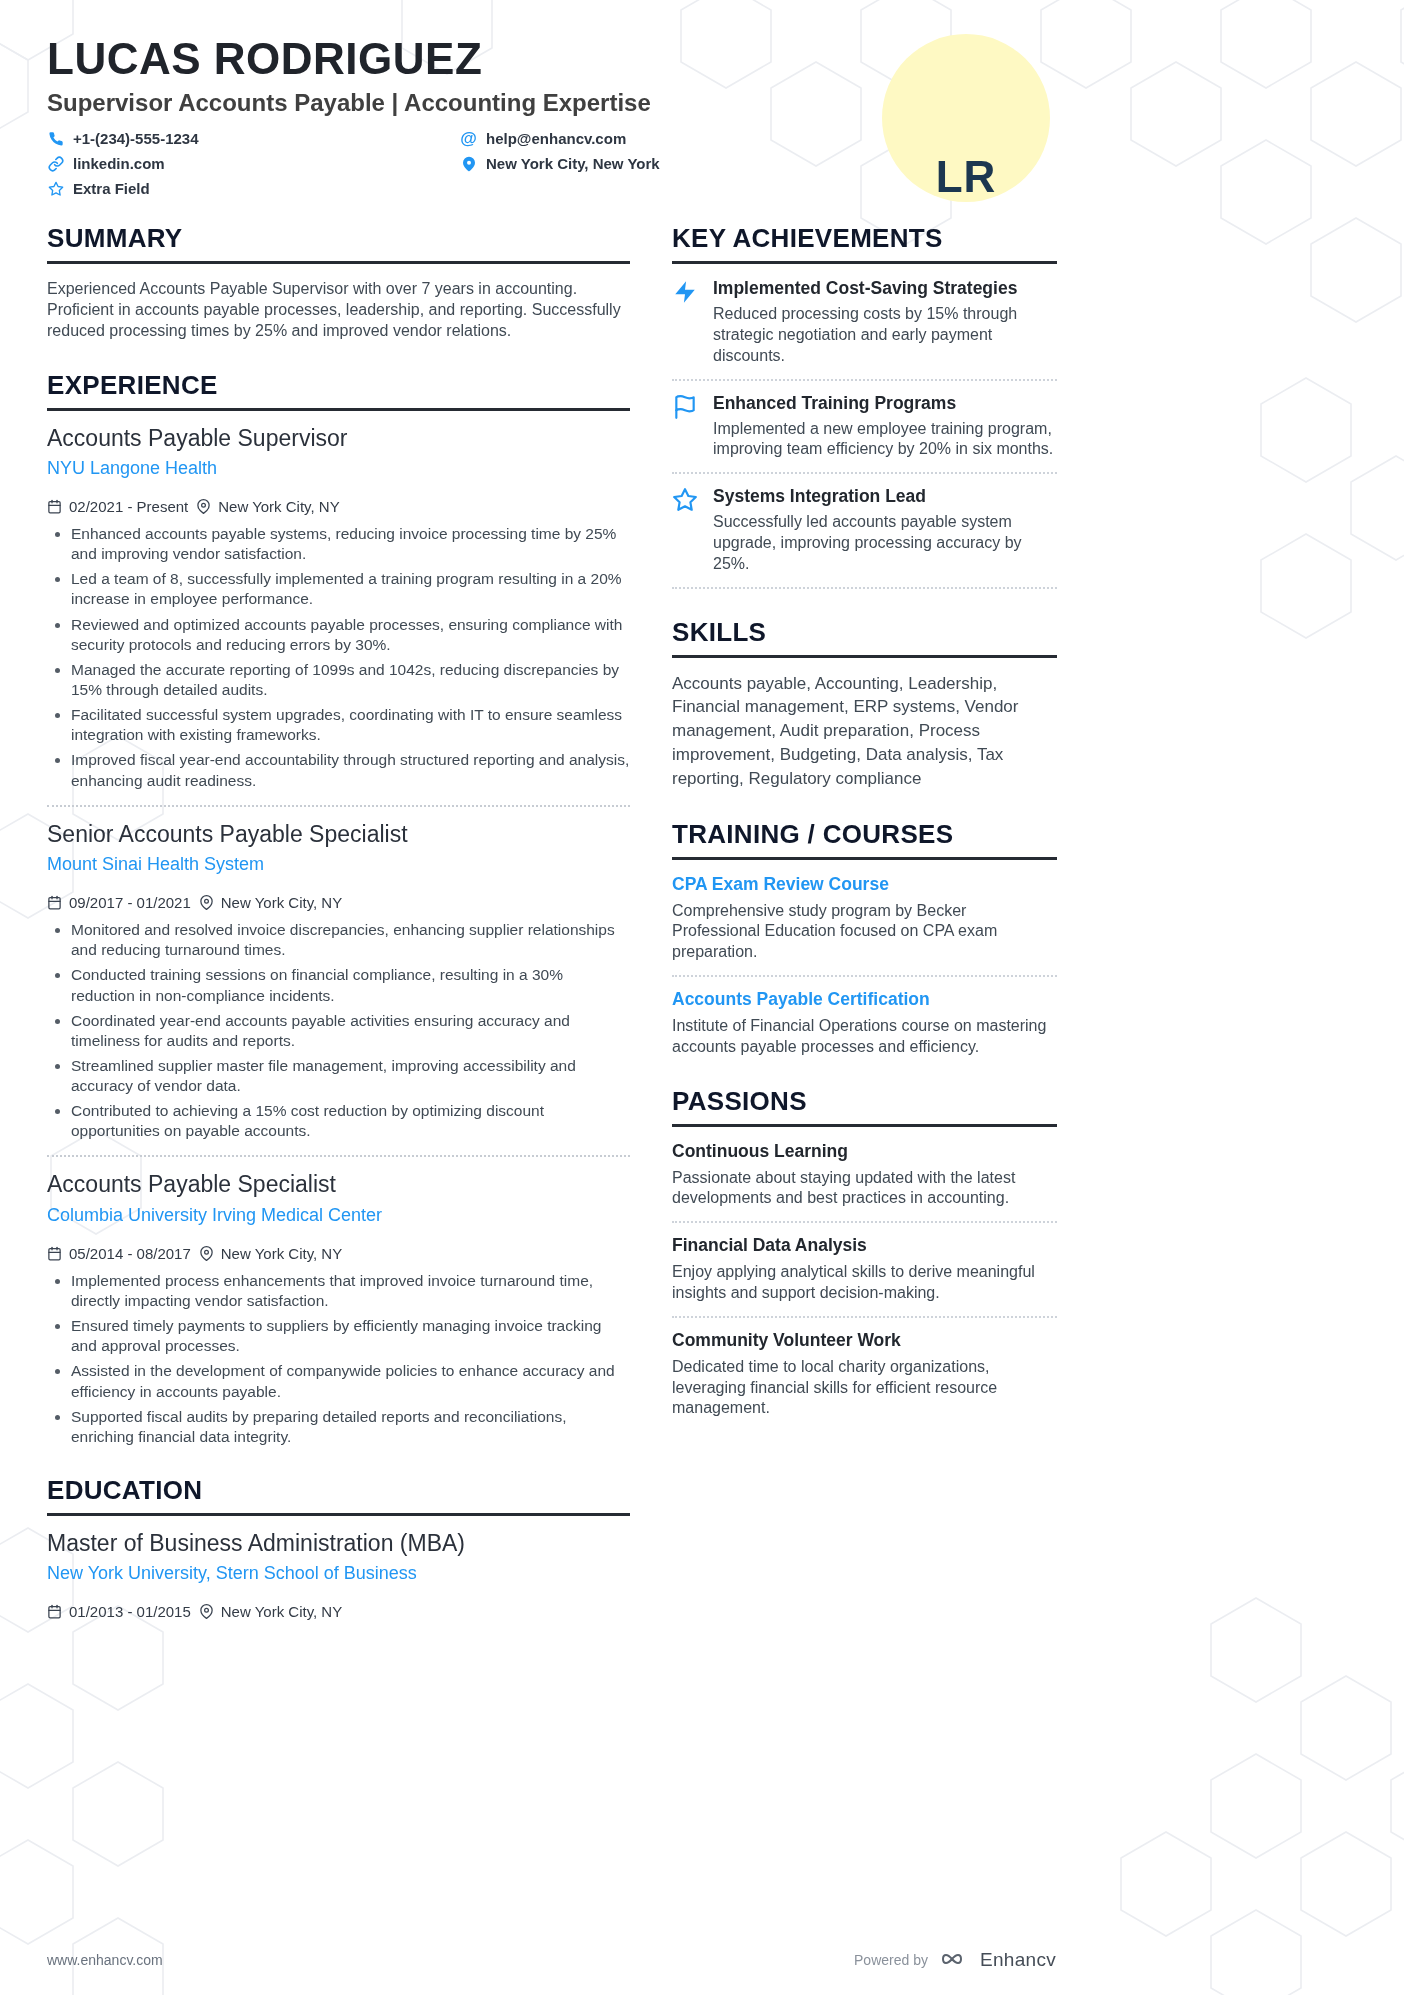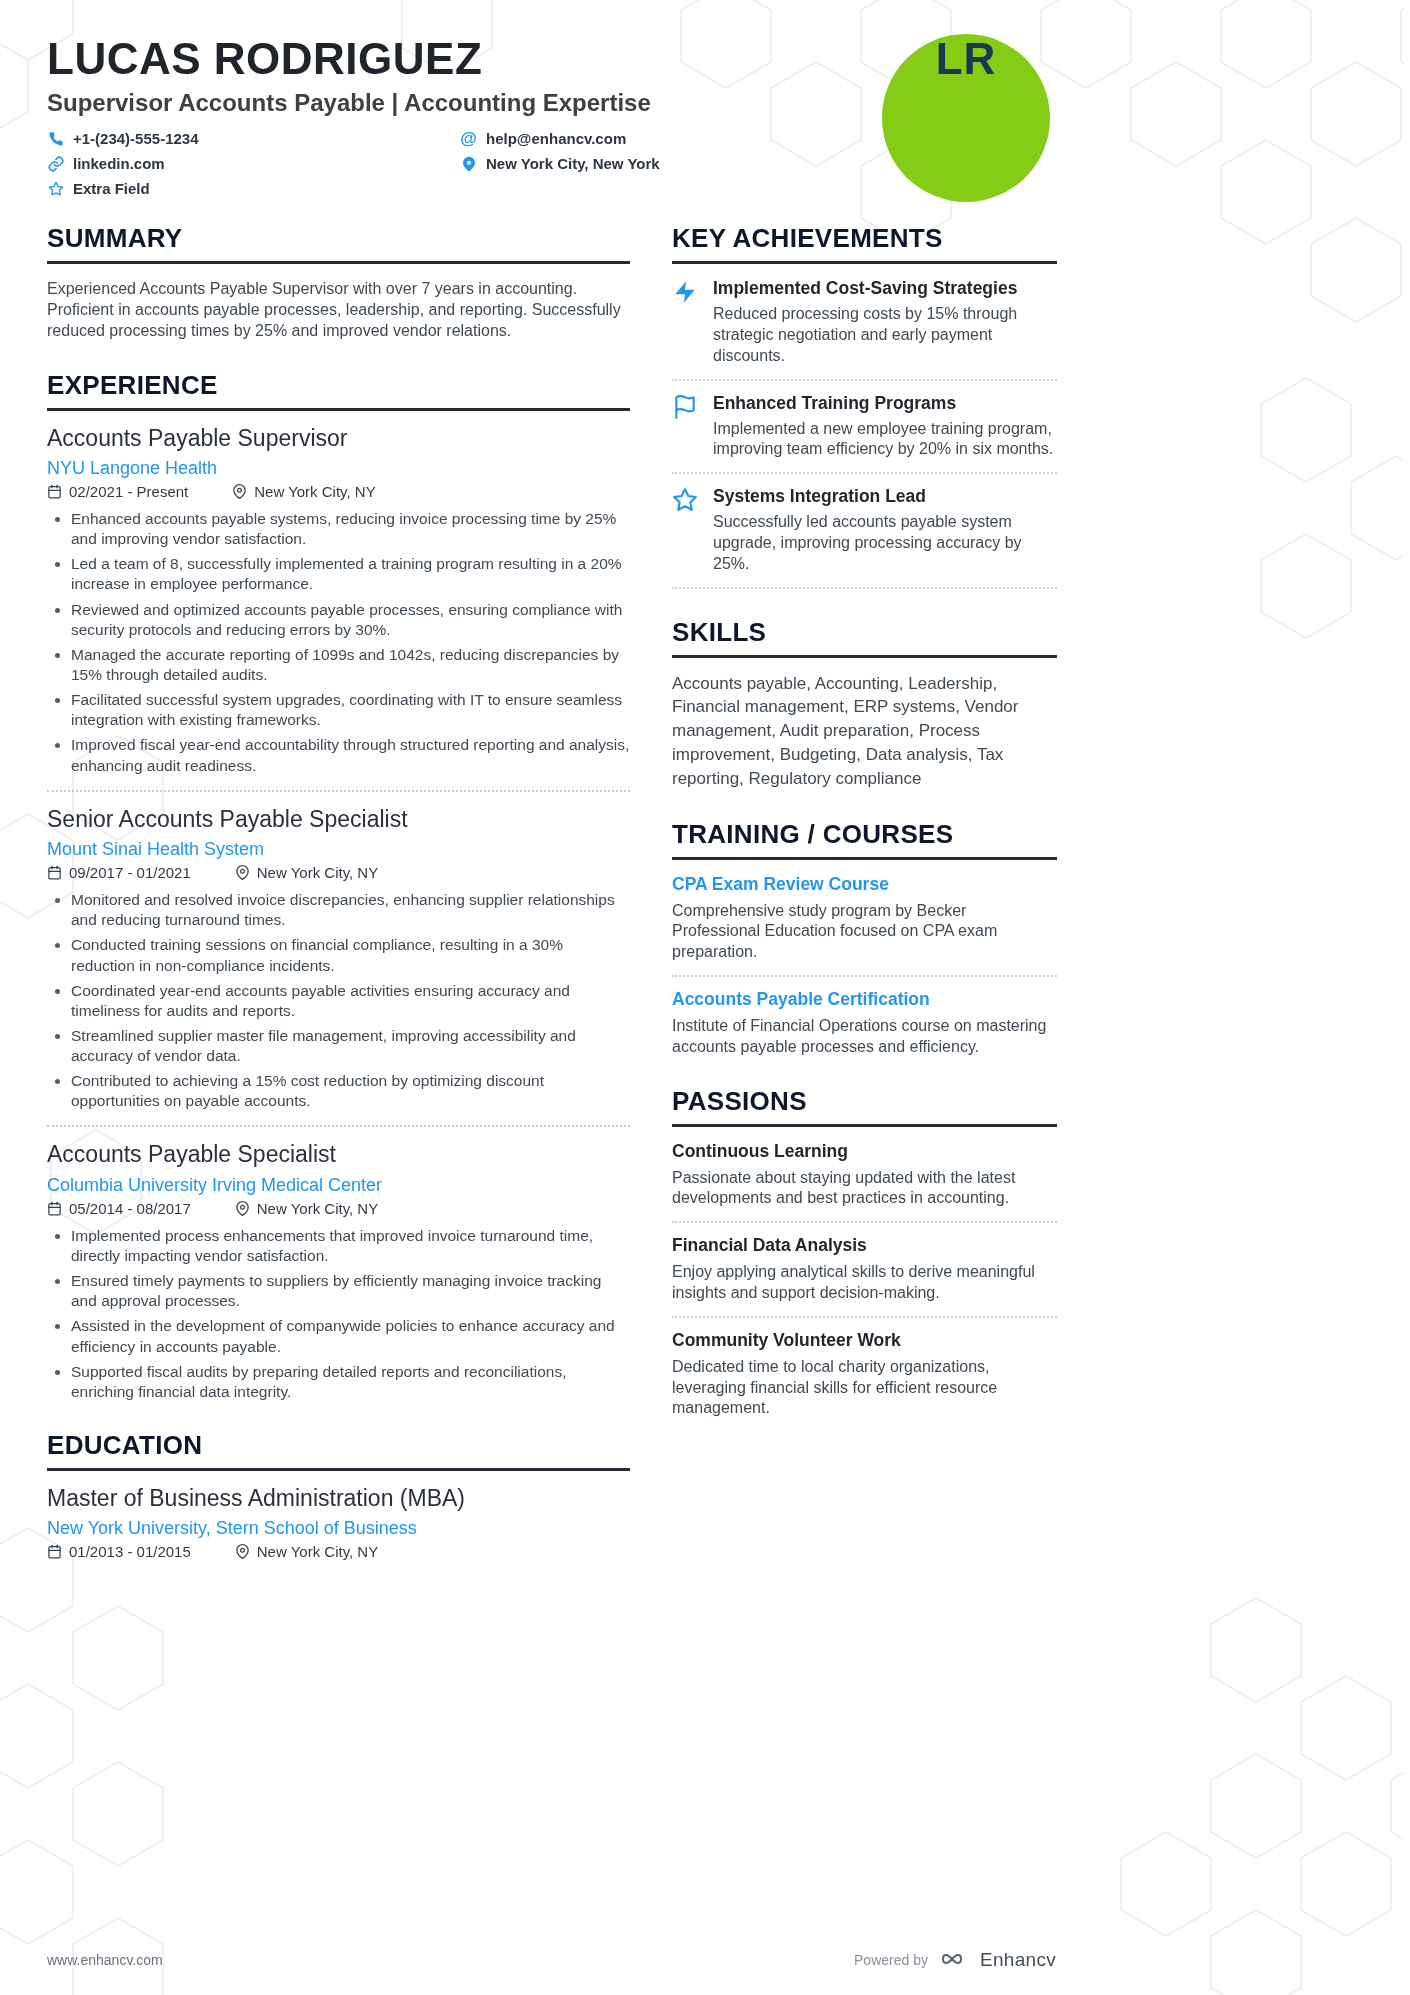--- a/index.html
+++ b/index.html
@@ -12,40 +12,40 @@
   
   .header { position:relative; margin-bottom:26px; }
   .name { font-size:44px; font-weight:700; color:#20242b; letter-spacing:0.5px; line-height:1.05; }
   .job-headline { font-size:24px; font-weight:700; color:#404040; margin-top:7px; }
   .contacts { margin-top:13px; display:grid; grid-template-columns:413px 1fr; row-gap:8px; width:860px; }
   .contact { display:flex; align-items:center; gap:9px; font-size:15px; font-weight:700; color:#2e3642; }
   .cic { width:17px; height:17px; display:inline-flex; align-items:center; justify-content:center; flex:none; }
   .cic svg { display:block; }
   .at-glyph { color:#2196f3; font-weight:700; font-size:17px; line-height:1; }
   .avatar { position:absolute; left:835px; top:-2px; width:168px; height:168px; border-radius:50%;
-            background:#84cc16; display:flex; align-items:flex-start; justify-content:center;
+            background:#fef9c3; display:flex; align-items:flex-end; justify-content:center;
             font-size:44px; font-weight:700; color:#1c3750; letter-spacing:1px; }
 
   
   .columns { display:flex; gap:42px; }
   .col-left { width:583px; flex:none; }
   .col-right { width:385px; flex:none; }
   section { margin-top:28px; }
   .col-left > section:first-child, .col-right > section:first-child { margin-top:0; }
 
   .sec-h { font-size:26px; font-weight:700; color:#0f172a; letter-spacing:0.3px;
            border-bottom:3px solid #262b33; padding-bottom:7px; margin-bottom:14px; }
 
   .body-text { font-size:16px; line-height:1.32; color:#404a54; }
 
   
   .job { margin-top:6px; }
   .job-title { font-size:23px; color:#2b313b; line-height:1.15; }
   .company { font-size:18px; font-weight:400; color:#2196f3; margin-top:7px; }
-  .meta { display:flex; gap:44px; margin-top:4px; font-size:15px; color:#333b46; align-items:center; }
+  .meta { display:flex; gap:8px; margin-top:19px; font-size:15px; color:#333b46; align-items:center; }
   .meta-item { display:flex; gap:7px; align-items:center; }
   .mic { width:15px; height:15px; display:inline-flex; flex:none; }
   .bullets { margin-top:9px; padding-left:24px; }
   .bullets li { font-size:15.5px; line-height:1.3; margin-bottom:5px; color:#404a54; }
   .bullets li::marker { color:#545c66; }
   .dotted { border-top:2px dotted #c7ccd3; margin:14px 0; }
 
   
   .ach { display:flex; gap:13px; margin-top:2px; }
   .ach-icon { width:28px; flex:none; padding-top:1px; }

